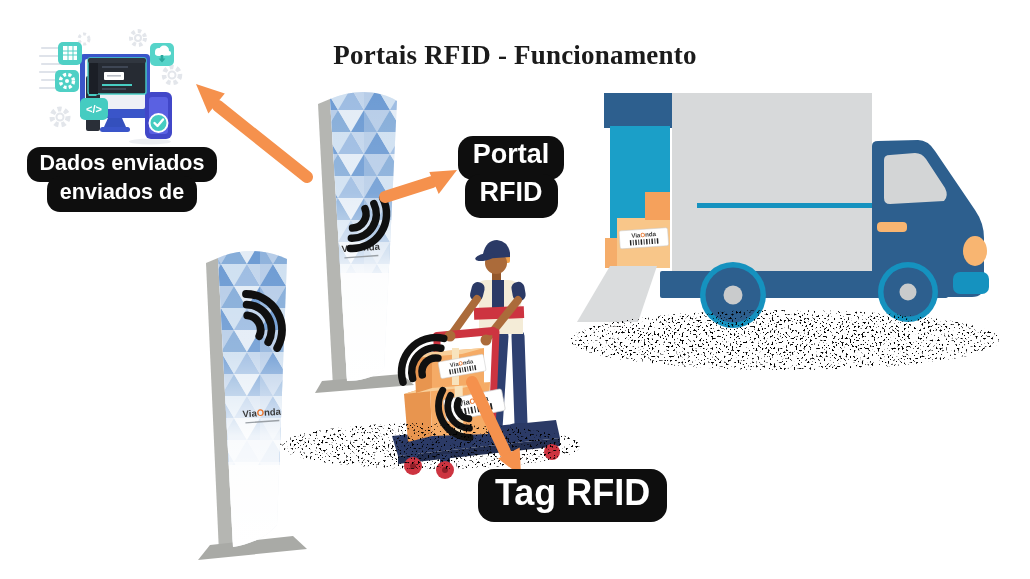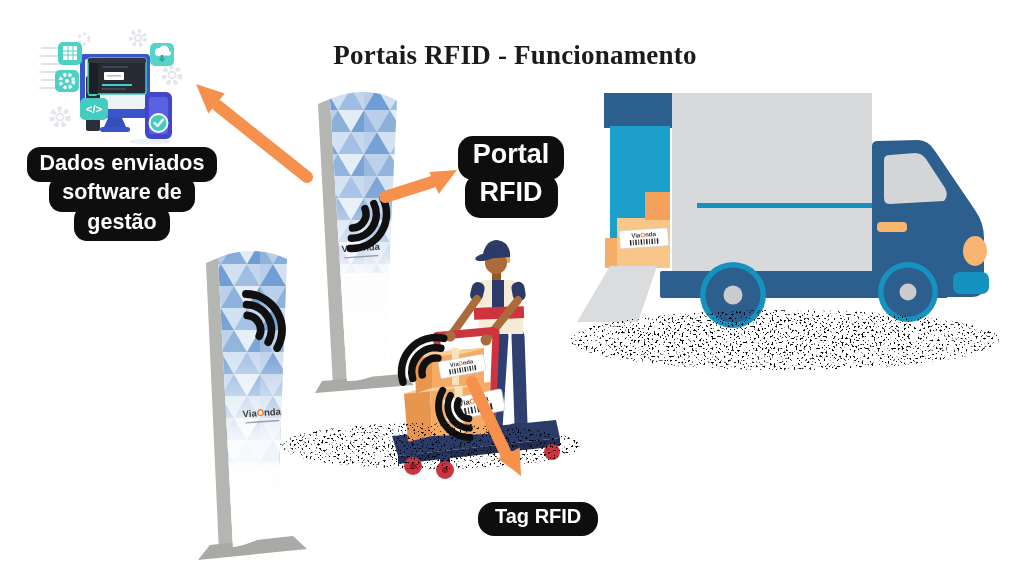--- a/index.html
+++ b/index.html
@@ -9,21 +9,21 @@
   #scene{position:absolute;left:0;top:0;}
   .title{position:absolute;left:255px;top:40px;width:520px;text-align:center;
          font-size:27px;font-weight:700;color:#1b1b1b;letter-spacing:.2px;font-family:Liberation Serif, serif;}
   .pill-stack{position:absolute;display:flex;flex-direction:column;align-items:center;z-index:5;}
   .pill{background:#0e0e0e;color:#ffffff;font-weight:700;border-radius:13px;
         padding:2px 13px 5px;white-space:nowrap;margin-top:-6px;}
   .pill:first-child{margin-top:0;}
   #lbl-data{left:16px;top:147px;width:212px;font-size:21.5px;line-height:1.32;}
   #lbl-portal{left:444px;top:136px;width:134px;font-size:27px;line-height:1.4;}
   #lbl-portal .pill{border-radius:15px;padding:0 15px 6px;}
-  #lbl-tag{left:478px;top:502px;font-size:20px;}
+  #lbl-tag{left:478px;top:469px;font-size:36px;}
   #lbl-tag .pill{border-radius:16px;padding:3px 17px 8px;}
 </style>
 </head>
 <body>
 
 <div class="stage">
 
 <svg id="scene" width="1030" height="579" viewBox="0 0 1030 579" xmlns="http://www.w3.org/2000/svg">
   <defs>
 
@@ -290,22 +290,21 @@
   <g>
     <line x1="472" y1="382" x2="505" y2="452" stroke="#F5914D" stroke-width="12" stroke-linecap="round"></line>
     <polygon points="521,476 498,458.5 519.7,447.5" fill="#F5914D"></polygon>
   </g>
 </svg>
 
   <div class="title">Portais RFID - Funcionamento</div>
 
   <div class="pill-stack" id="lbl-data">
     <span class="pill">Dados enviados</span>
-    <span class="pill">software de</span>
-    <span class="pill">gestão</span>
+    <span class="pill">enviados de</span>
   </div>
 
   <div class="pill-stack" id="lbl-portal">
     <span class="pill">Portal</span>
     <span class="pill">RFID</span>
   </div>
 
   <div class="pill-stack" id="lbl-tag">
     <span class="pill">Tag RFID</span>
   </div>

